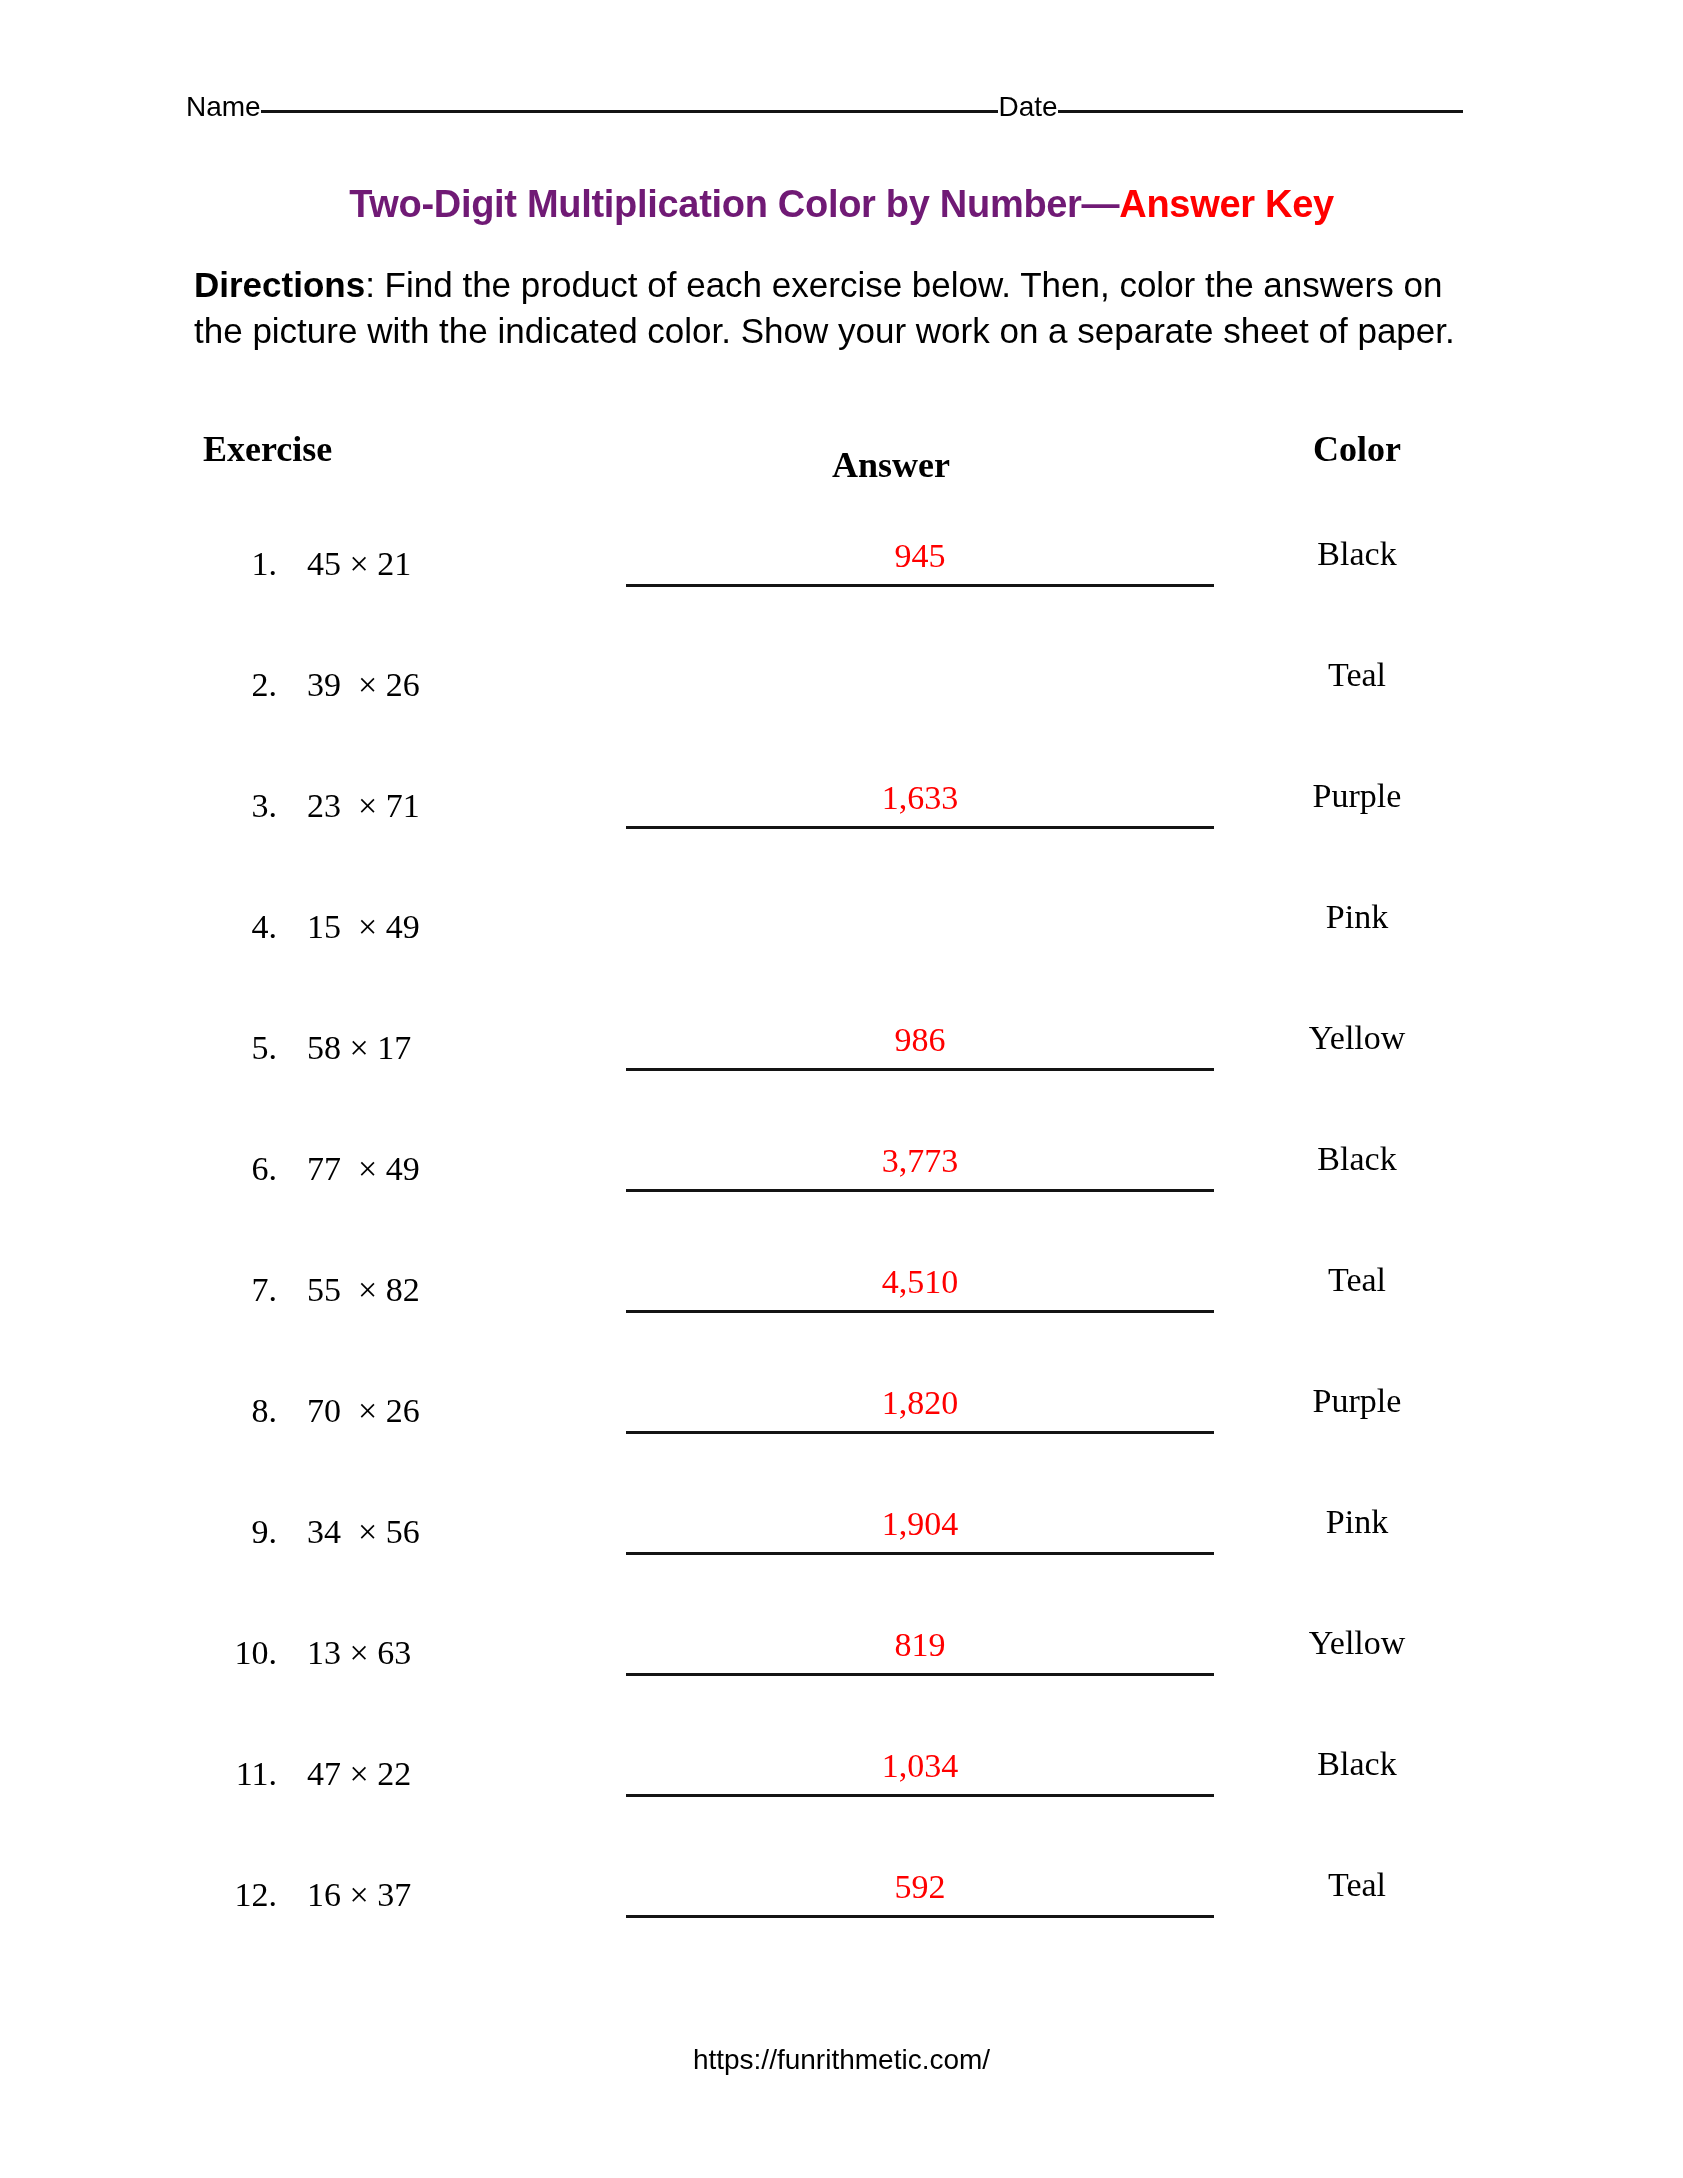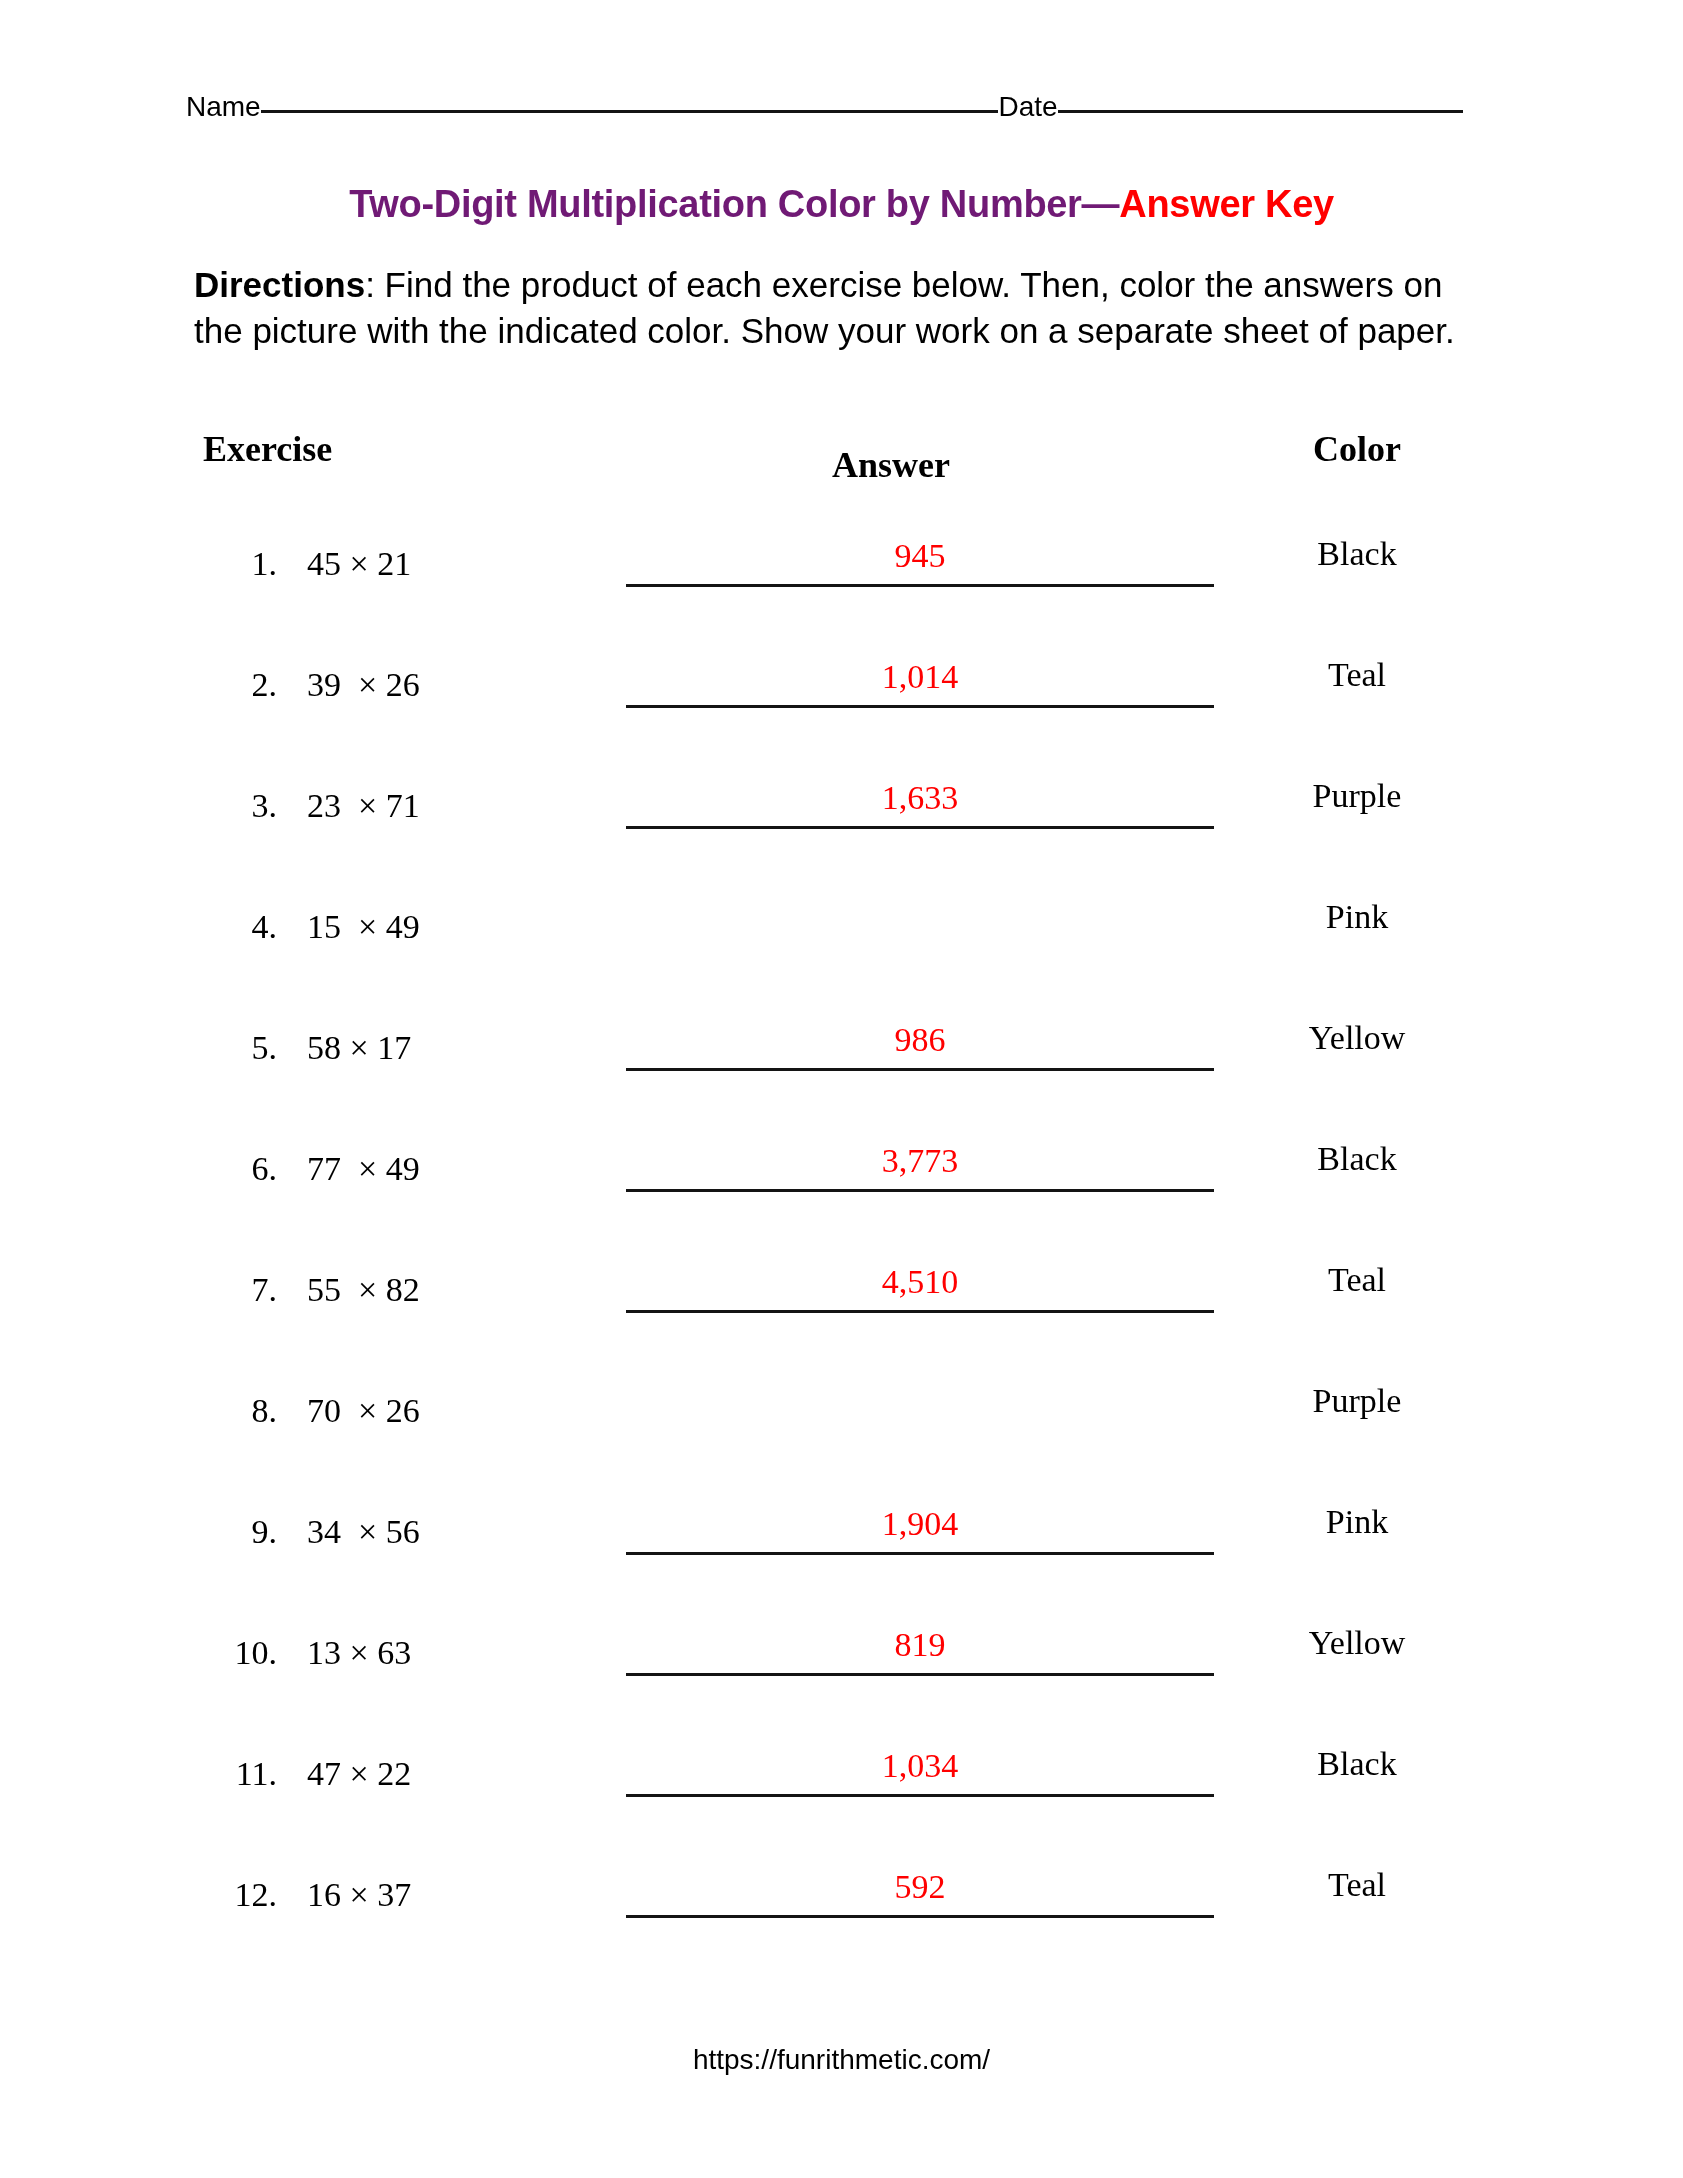--- a/index.html
+++ b/index.html
@@ -211,24 +211,20 @@
         <span class="ex-problem">45 × 21</span>
         <span class="ans-cell">
           <span class="ans-value">945</span>
           <span class="ans-line"></span>
         </span>
         <span class="color-cell">Black</span>
       </div>
       <div class="ex-row">
         <span class="ex-num">2.</span>
         <span class="ex-problem">39  × 26</span>
-        <span class="ans-cell">
-          <span class="ans-value">1,014</span>
-          <span class="ans-line"></span>
-        </span>
         <span class="color-cell">Teal</span>
       </div>
       <div class="ex-row">
         <span class="ex-num">3.</span>
         <span class="ex-problem">23  × 71</span>
         <span class="ans-cell">
           <span class="ans-value">1,633</span>
           <span class="ans-line"></span>
         </span>
         <span class="color-cell">Purple</span>
@@ -261,20 +257,24 @@
         <span class="ex-problem">55  × 82</span>
         <span class="ans-cell">
           <span class="ans-value">4,510</span>
           <span class="ans-line"></span>
         </span>
         <span class="color-cell">Teal</span>
       </div>
       <div class="ex-row">
         <span class="ex-num">8.</span>
         <span class="ex-problem">70  × 26</span>
+        <span class="ans-cell">
+          <span class="ans-value">1,820</span>
+          <span class="ans-line"></span>
+        </span>
         <span class="color-cell">Purple</span>
       </div>
       <div class="ex-row">
         <span class="ex-num">9.</span>
         <span class="ex-problem">34  × 56</span>
         <span class="ans-cell">
           <span class="ans-value">1,904</span>
           <span class="ans-line"></span>
         </span>
         <span class="color-cell">Pink</span>

